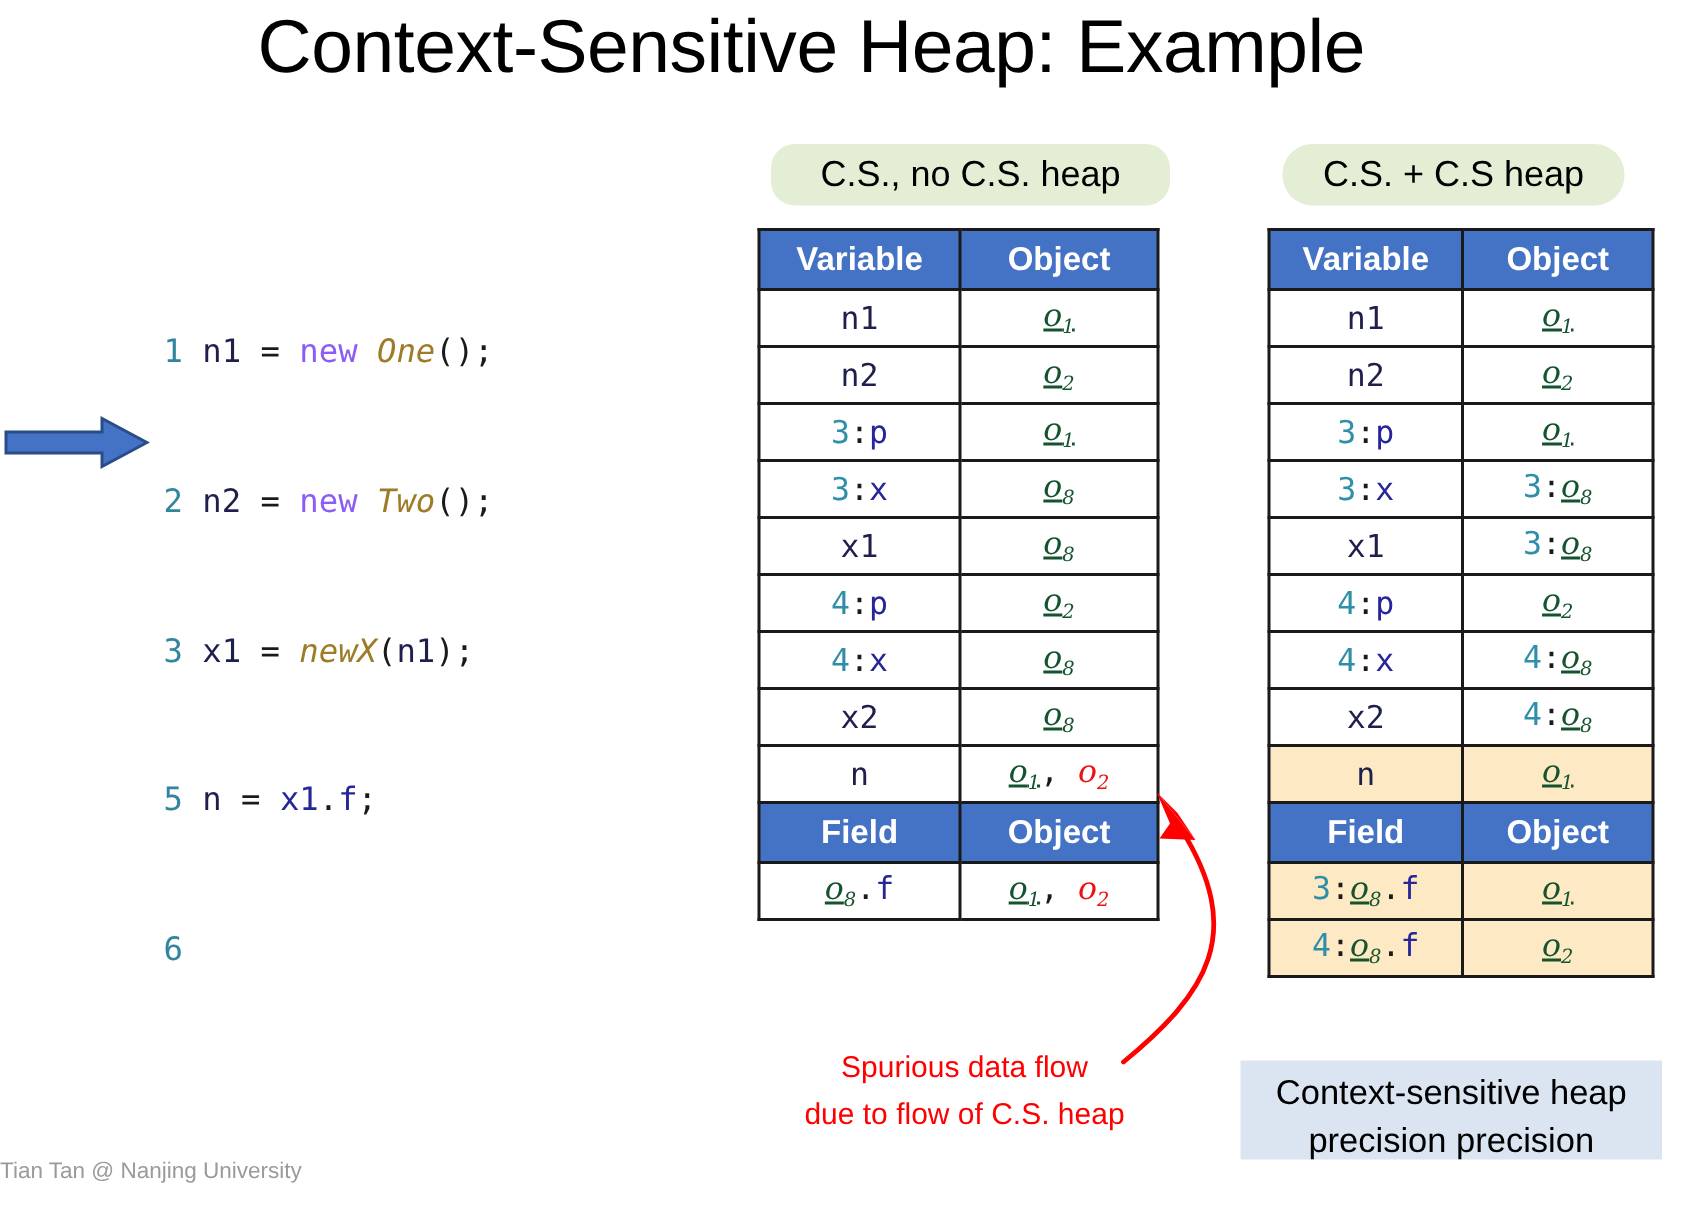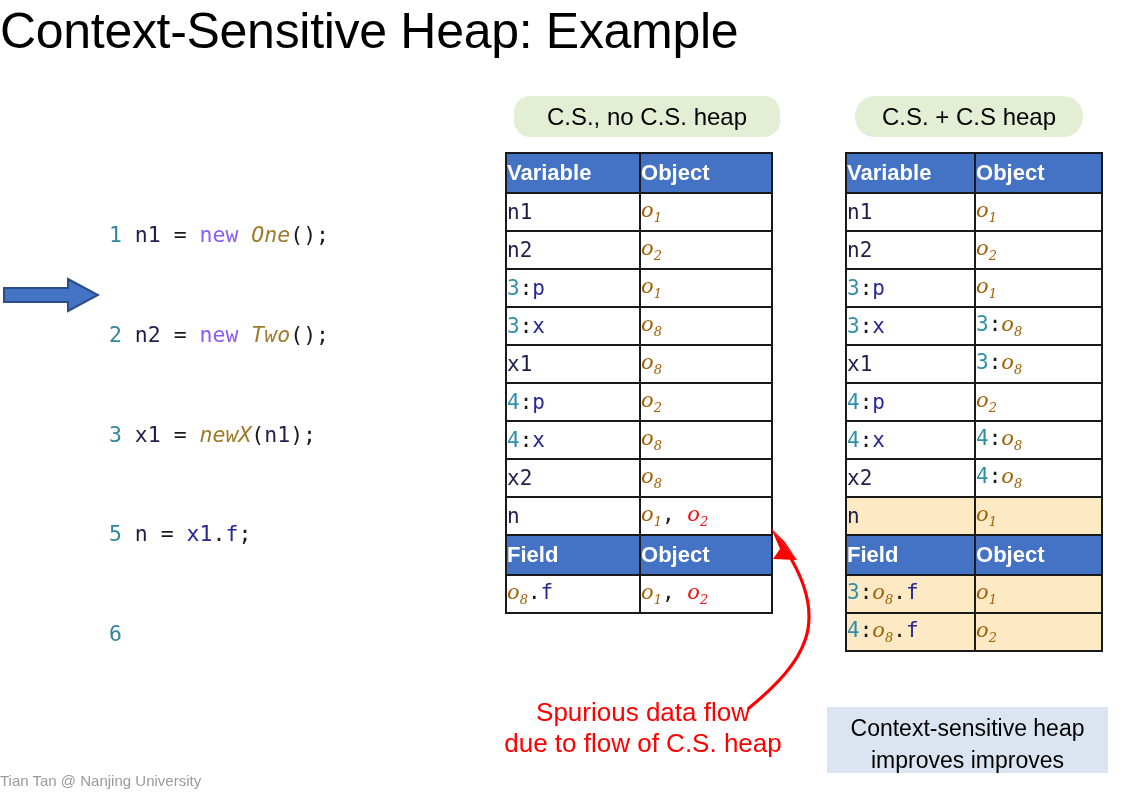--- a/index.html
+++ b/index.html
@@ -15,21 +15,21 @@
     font-family: "Liberation Sans", sans-serif;
     color: #000000;
   }
 
   
   #slide-title {
     position: absolute;
     left: 0;
     top: 2px;
     width: 910px;
-    text-align: left;
+    text-align: right;
     font-size: 50px;
     font-weight: 400;
     letter-spacing: -0.3px;
     color: #000000;
     font-family: "Liberation Sans", sans-serif;
   }
 
   
   #code-block {
     position: absolute;
@@ -82,21 +82,21 @@
     border-collapse: collapse;
     table-layout: fixed;
     font-family: "DejaVu Sans Mono", monospace;
   }
   #table-left  { left: 505px; top: 152px; width: 268px; }
   #table-right { left: 845px; top: 152px; width: 258px; }
 
   .ptable td, .ptable th {
     border: 2px solid #1a1a1a;
     height: 36px;
-    text-align: left;
+    text-align: center;
     vertical-align: middle;
     padding: 0;
     background: #ffffff;
   }
   .ptable th {
     background: #4472c4;
     color: #ffffff;
     font-family: "Liberation Sans", sans-serif;
     font-weight: bold;
     font-size: 22px;
@@ -106,36 +106,36 @@
     font-size: 21px;
     color: #1f1f4d;
   }
   .ptable tr.hl td { background: #fdeac4; }
 
   .col-a { width: 50.4%; }
   .col-b { width: 49.6%; }
 
   
   .ctx      { color: #2f8fa8; }
-  .obj      { font-family: "DejaVu Serif", serif; font-style: italic; color: #a16207; font-size: 21px; }
+  .obj      { font-family: "DejaVu Serif", serif; font-style: italic; color: #14532d; font-size: 21px; text-decoration: underline; }
   .obj sub  { font-style: italic; font-size: 13px; }
   .obj-red  { font-family: "DejaVu Serif", serif; font-style: italic; color: #ee1111; font-size: 21px; }
   .obj-red sub { font-style: italic; font-size: 13px; }
   .fld      { color: #262699; }
   .vname    { color: #1f1f4d; }
 
   
   #spurious-note {
     position: absolute;
     left: 493px;
     top: 697px;
     width: 300px;
     text-align: center;
     color: #ff0000;
-    font-size: 26px;
+    font-size: 20px;
     line-height: 31px;
     font-family: "Liberation Sans", sans-serif;
   }
   #red-arrow {
     position: absolute;
     left: 735px;
     top: 512px;
     width: 140px;
     height: 200px;
     pointer-events: none;
@@ -323,16 +323,16 @@
   <polygon points="36,16 62,48 50,30" fill="#ff0000"></polygon>
 </svg>
 
 <div id="spurious-note">
   <div>Spurious data flow</div>
   <div>due to flow of C.S. heap</div>
 </div>
 
 <div id="precision-note">
   <div>Context-sensitive heap</div>
-  <div>improves improves</div>
+  <div>precision precision</div>
 </div>
 
 <div id="footer">Tian Tan @ Nanjing University</div>
 
 </body></html>

